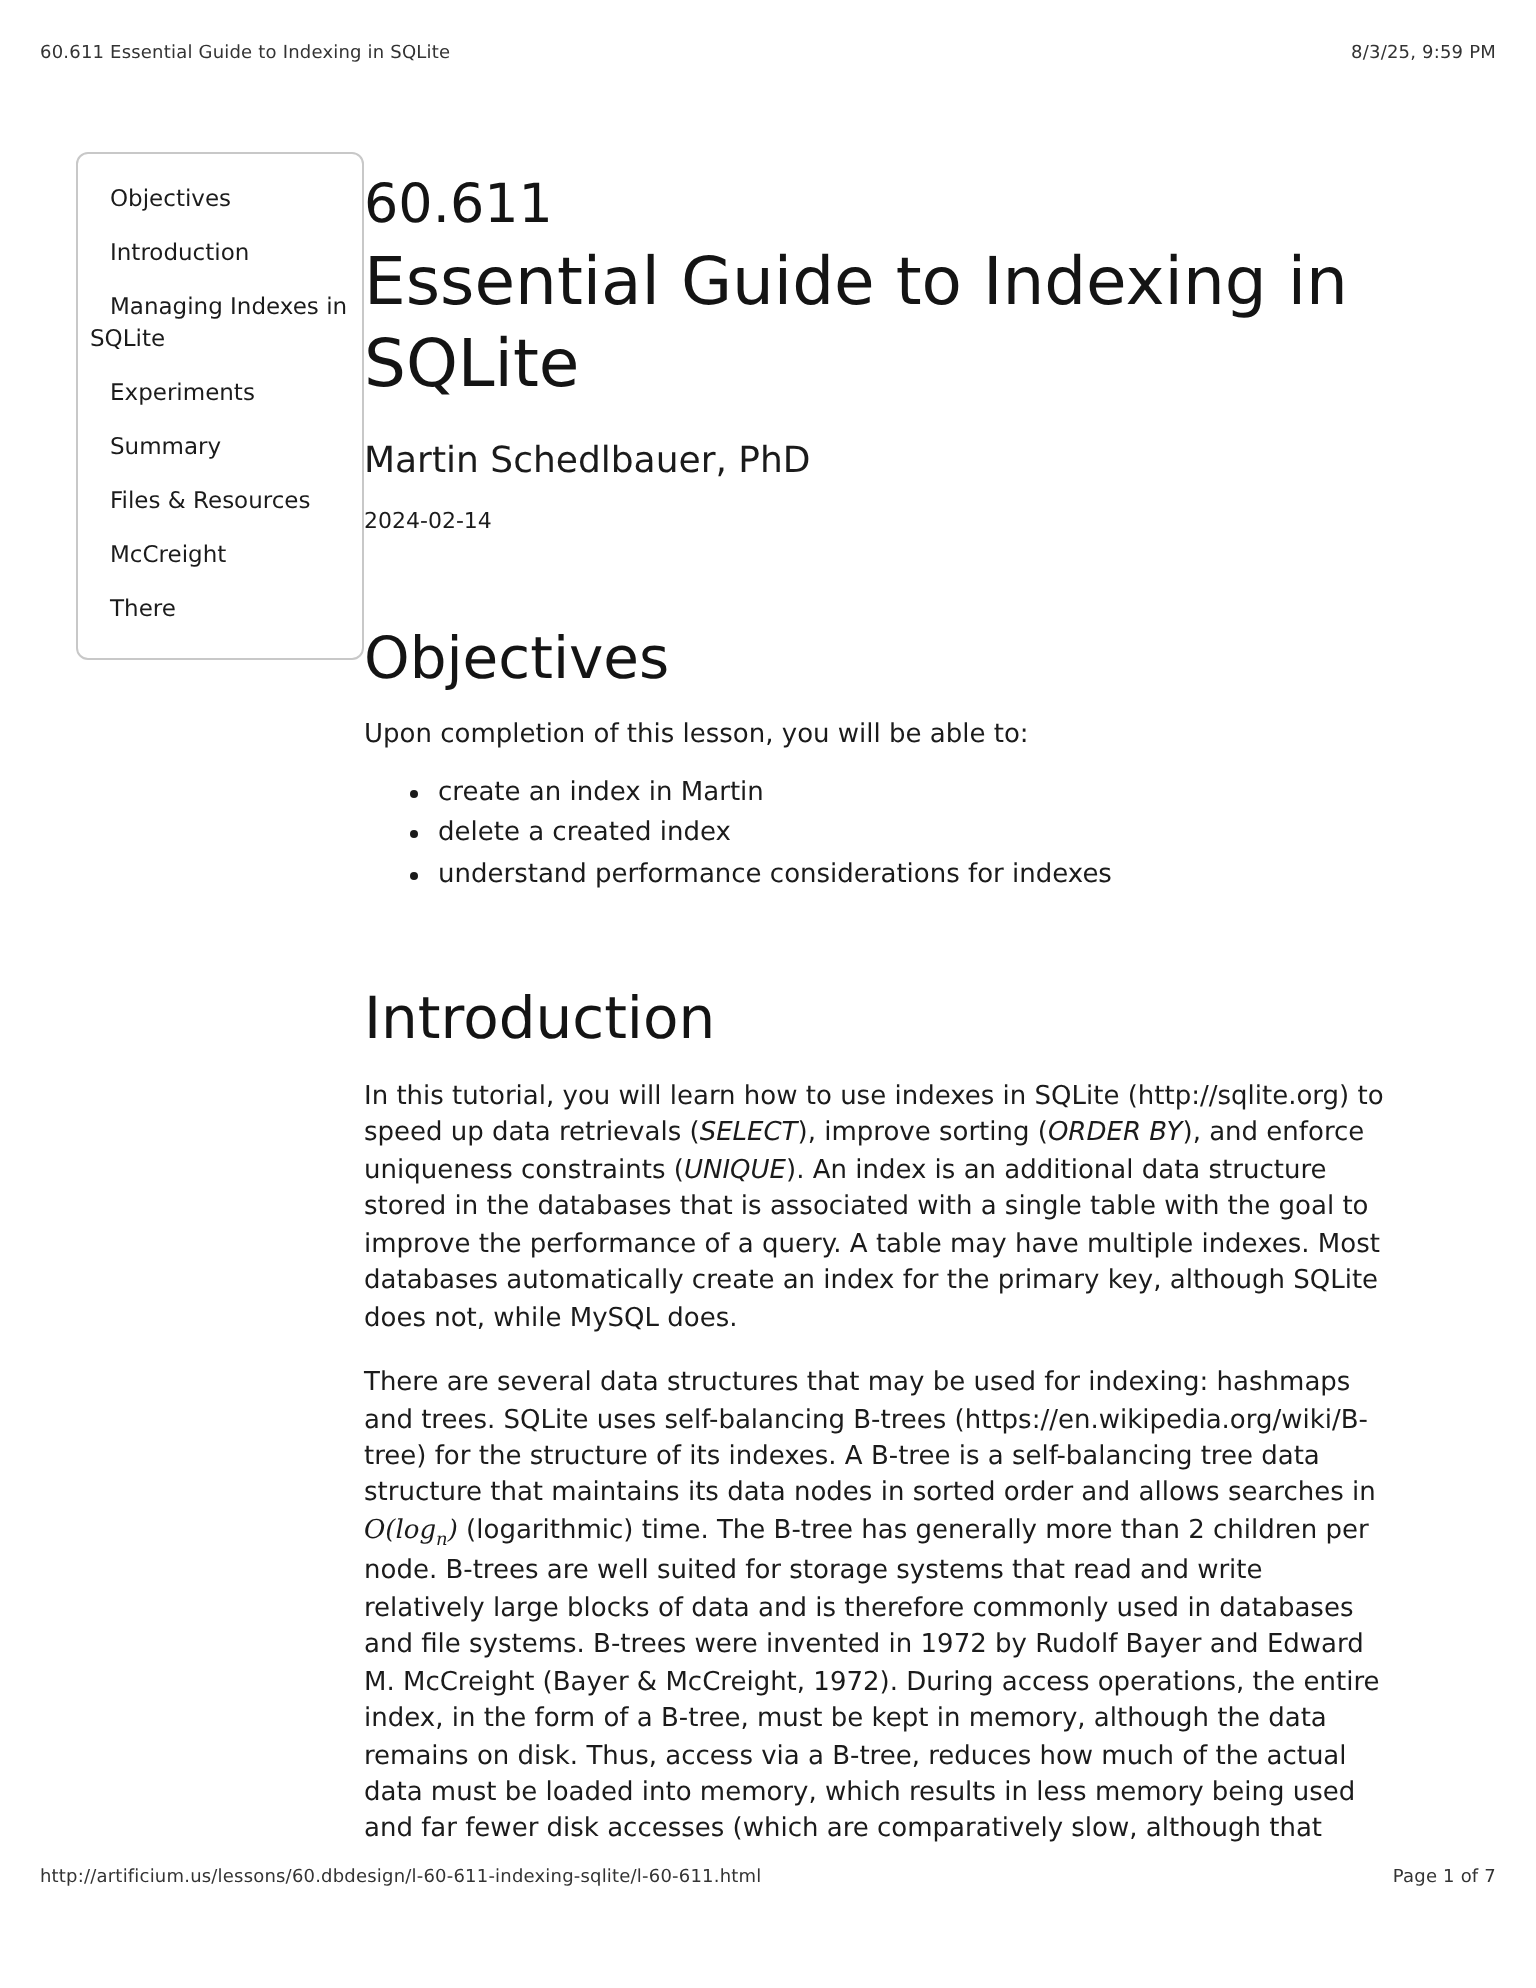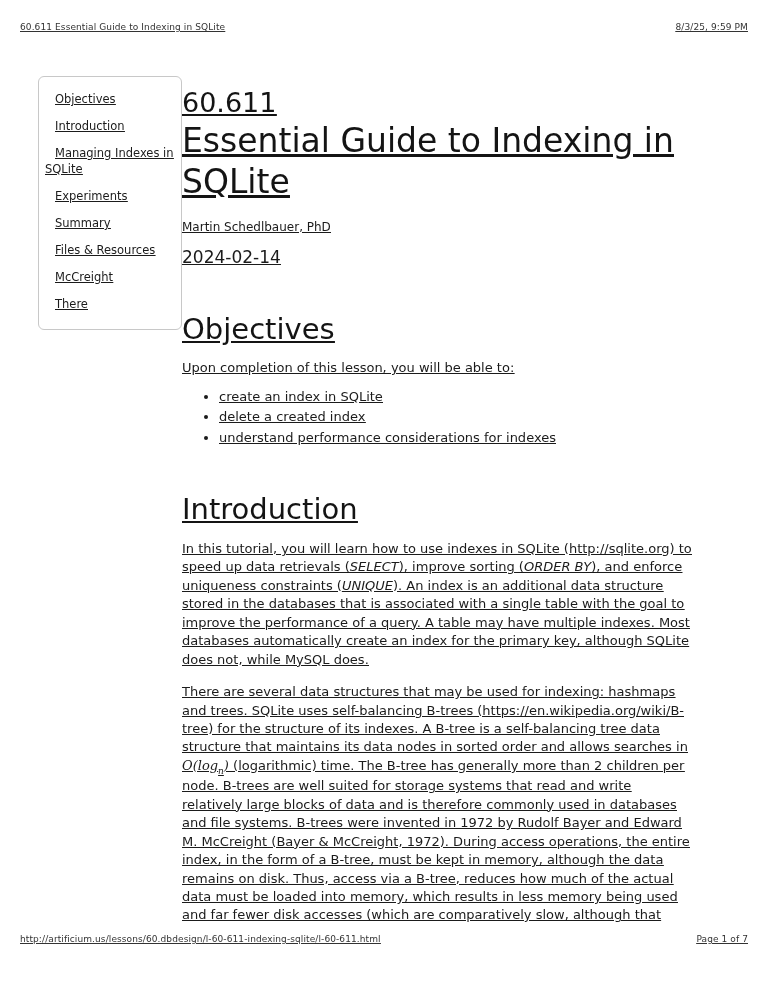--- a/index.html
+++ b/index.html
@@ -1,15 +1,15 @@
 <!DOCTYPE html>
 <html><head>
 <meta charset="utf-8">
 <style>
-  * { margin: 0; padding: 0; box-sizing: border-box; text-decoration: underline; }
+  * { margin: 0; padding: 0; box-sizing: border-box; }
   html, body { background: #ffffff; }
   body {
     width: 768px;
     height: 994px;
     position: relative;
     font-family: "DejaVu Sans", "Liberation Sans", sans-serif;
     color: #1b1b1b;
     overflow: hidden;
   }
 
@@ -67,22 +67,22 @@
     line-height: 1.15;
     color: #141414;
   }
   .doc-title {
     font-size: 33px;
     font-weight: 400;
     line-height: 1.25;
     color: #141414;
     margin-top: 2px;
   }
-  .meta-author { font-size: 12px; margin-top: 17px; }
-  .meta-date   { font-size: 17px; margin-top: 13px; }
+  .meta-author { font-size: 18px; margin-top: 17px; }
+  .meta-date   { font-size: 11px; margin-top: 13px; }
 
   h2.section-heading {
     font-size: 29px;
     font-weight: 400;
     color: #141414;
     margin-top: 45px;
     margin-bottom: 13px;
     line-height: 1.2;
   }
   .body-text {
@@ -142,21 +142,21 @@
 
     <div class="course-num">60.611</div>
     <h1 class="doc-title">Essential Guide to Indexing in SQLite</h1>
     <div class="meta-author">Martin Schedlbauer, PhD</div>
     <div class="meta-date">2024-02-14</div>
 
     <h2 class="section-heading">Objectives</h2>
     <div class="body-text">Upon completion of this lesson, you will be able to:</div>
     <ul class="objectives-list">
 
-        <li>create an index in SQLite</li>
+        <li>create an index in Martin</li>
 
         <li>delete a created index</li>
 
         <li>understand performance considerations for indexes</li>
       </ul>
 
     <h2 class="section-heading">Introduction</h2>
     <p class="body-text"><span>In this tutorial, you will learn how to use indexes in SQLite (http://sqlite.org) to speed up data retrievals (</span><span class="it">SELECT</span><span>), improve sorting (</span><span class="it">ORDER BY</span><span>), and enforce uniqueness constraints (</span><span class="it">UNIQUE</span><span>). An index is an additional data structure stored in the databases that is associated with a single table with the goal to improve the performance of a query. A table may have multiple indexes. Most databases automatically create an index for the primary key, although SQLite does not, while MySQL does.</span></p>
     <p class="body-text"><span>There are several data structures that may be used for indexing: hashmaps and trees. SQLite uses self-balancing B-trees (https://en.wikipedia.org/wiki/B-tree) for the structure of its indexes. A B-tree is a self-balancing tree data structure that maintains its data nodes in sorted order and allows searches in </span><span class="math">O(log</span><sub class="math">n</sub><span class="math">)</span><span> (logarithmic) time. The B-tree has generally more than 2 children per node. B-trees are well suited for storage systems that read and write relatively large blocks of data and is therefore commonly used in databases and file systems. B-trees were invented in 1972 by Rudolf Bayer and Edward M. McCreight (Bayer &amp; McCreight, 1972). During access operations, the entire index, in the form of a B-tree, must be kept in memory, although the data remains on disk. Thus, access via a B-tree, reduces how much of the actual data must be loaded into memory, which results in less memory being used and far fewer disk accesses (which are comparatively slow, although that</span></p>
 

